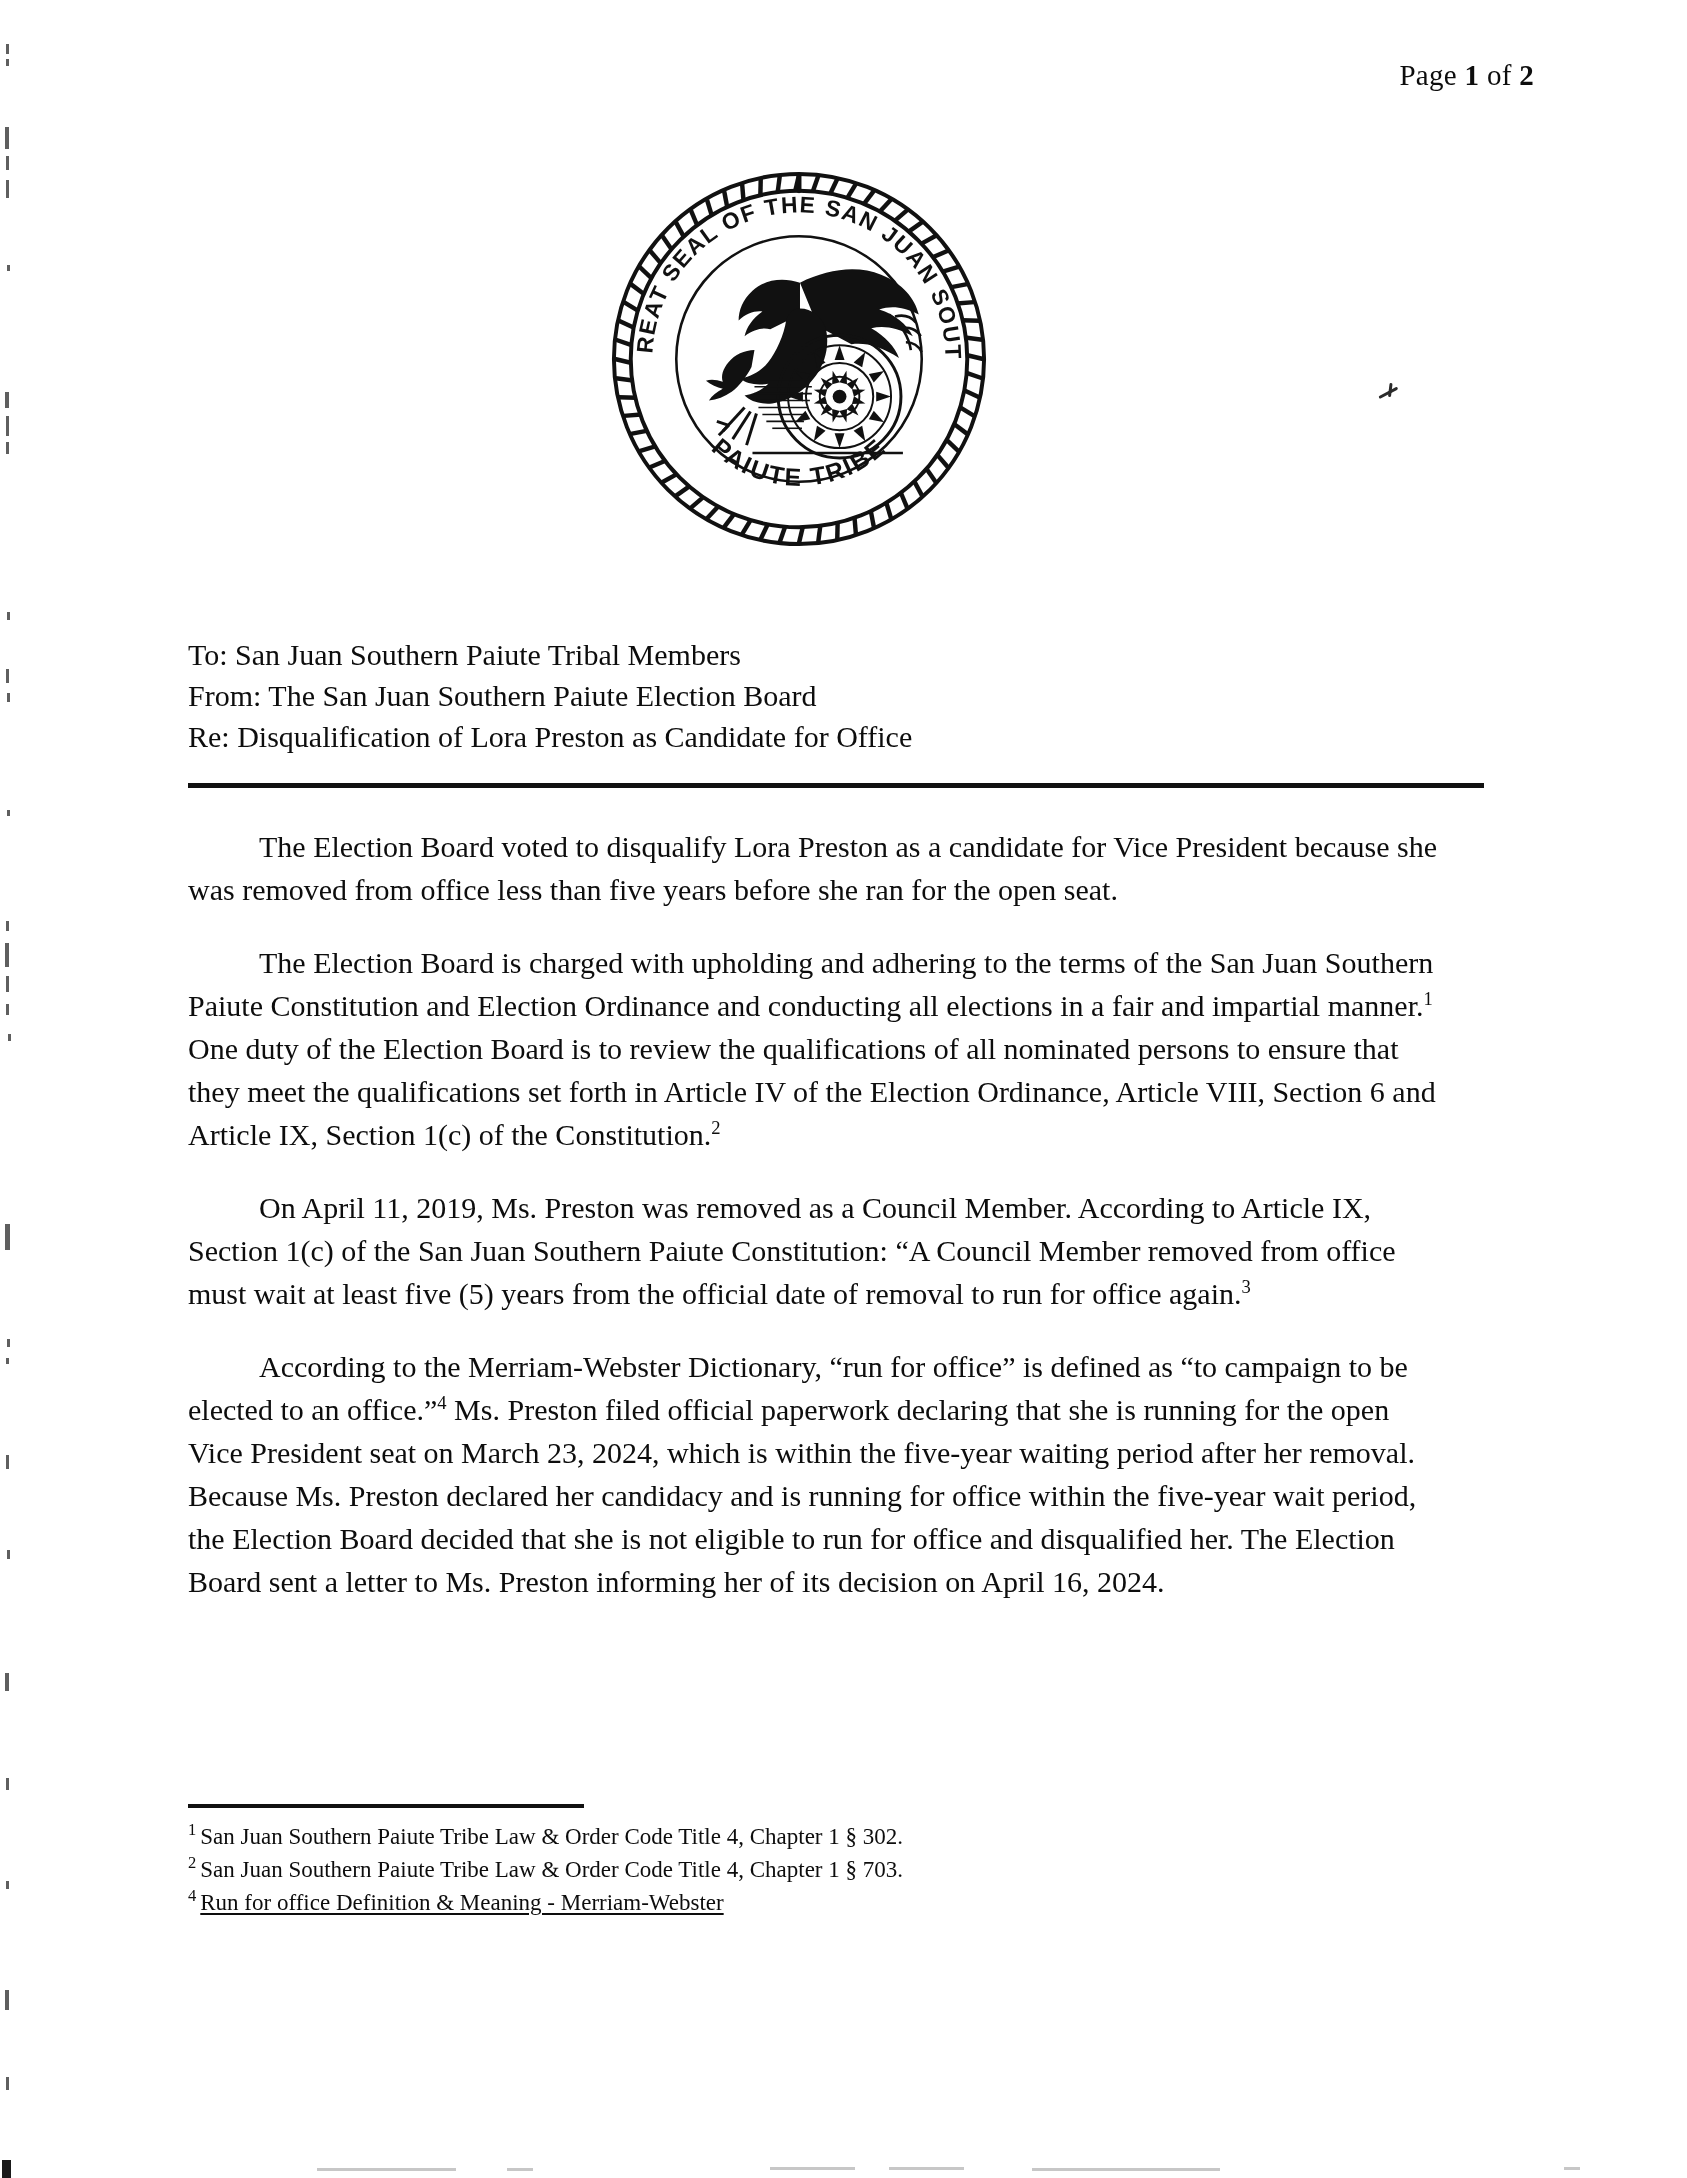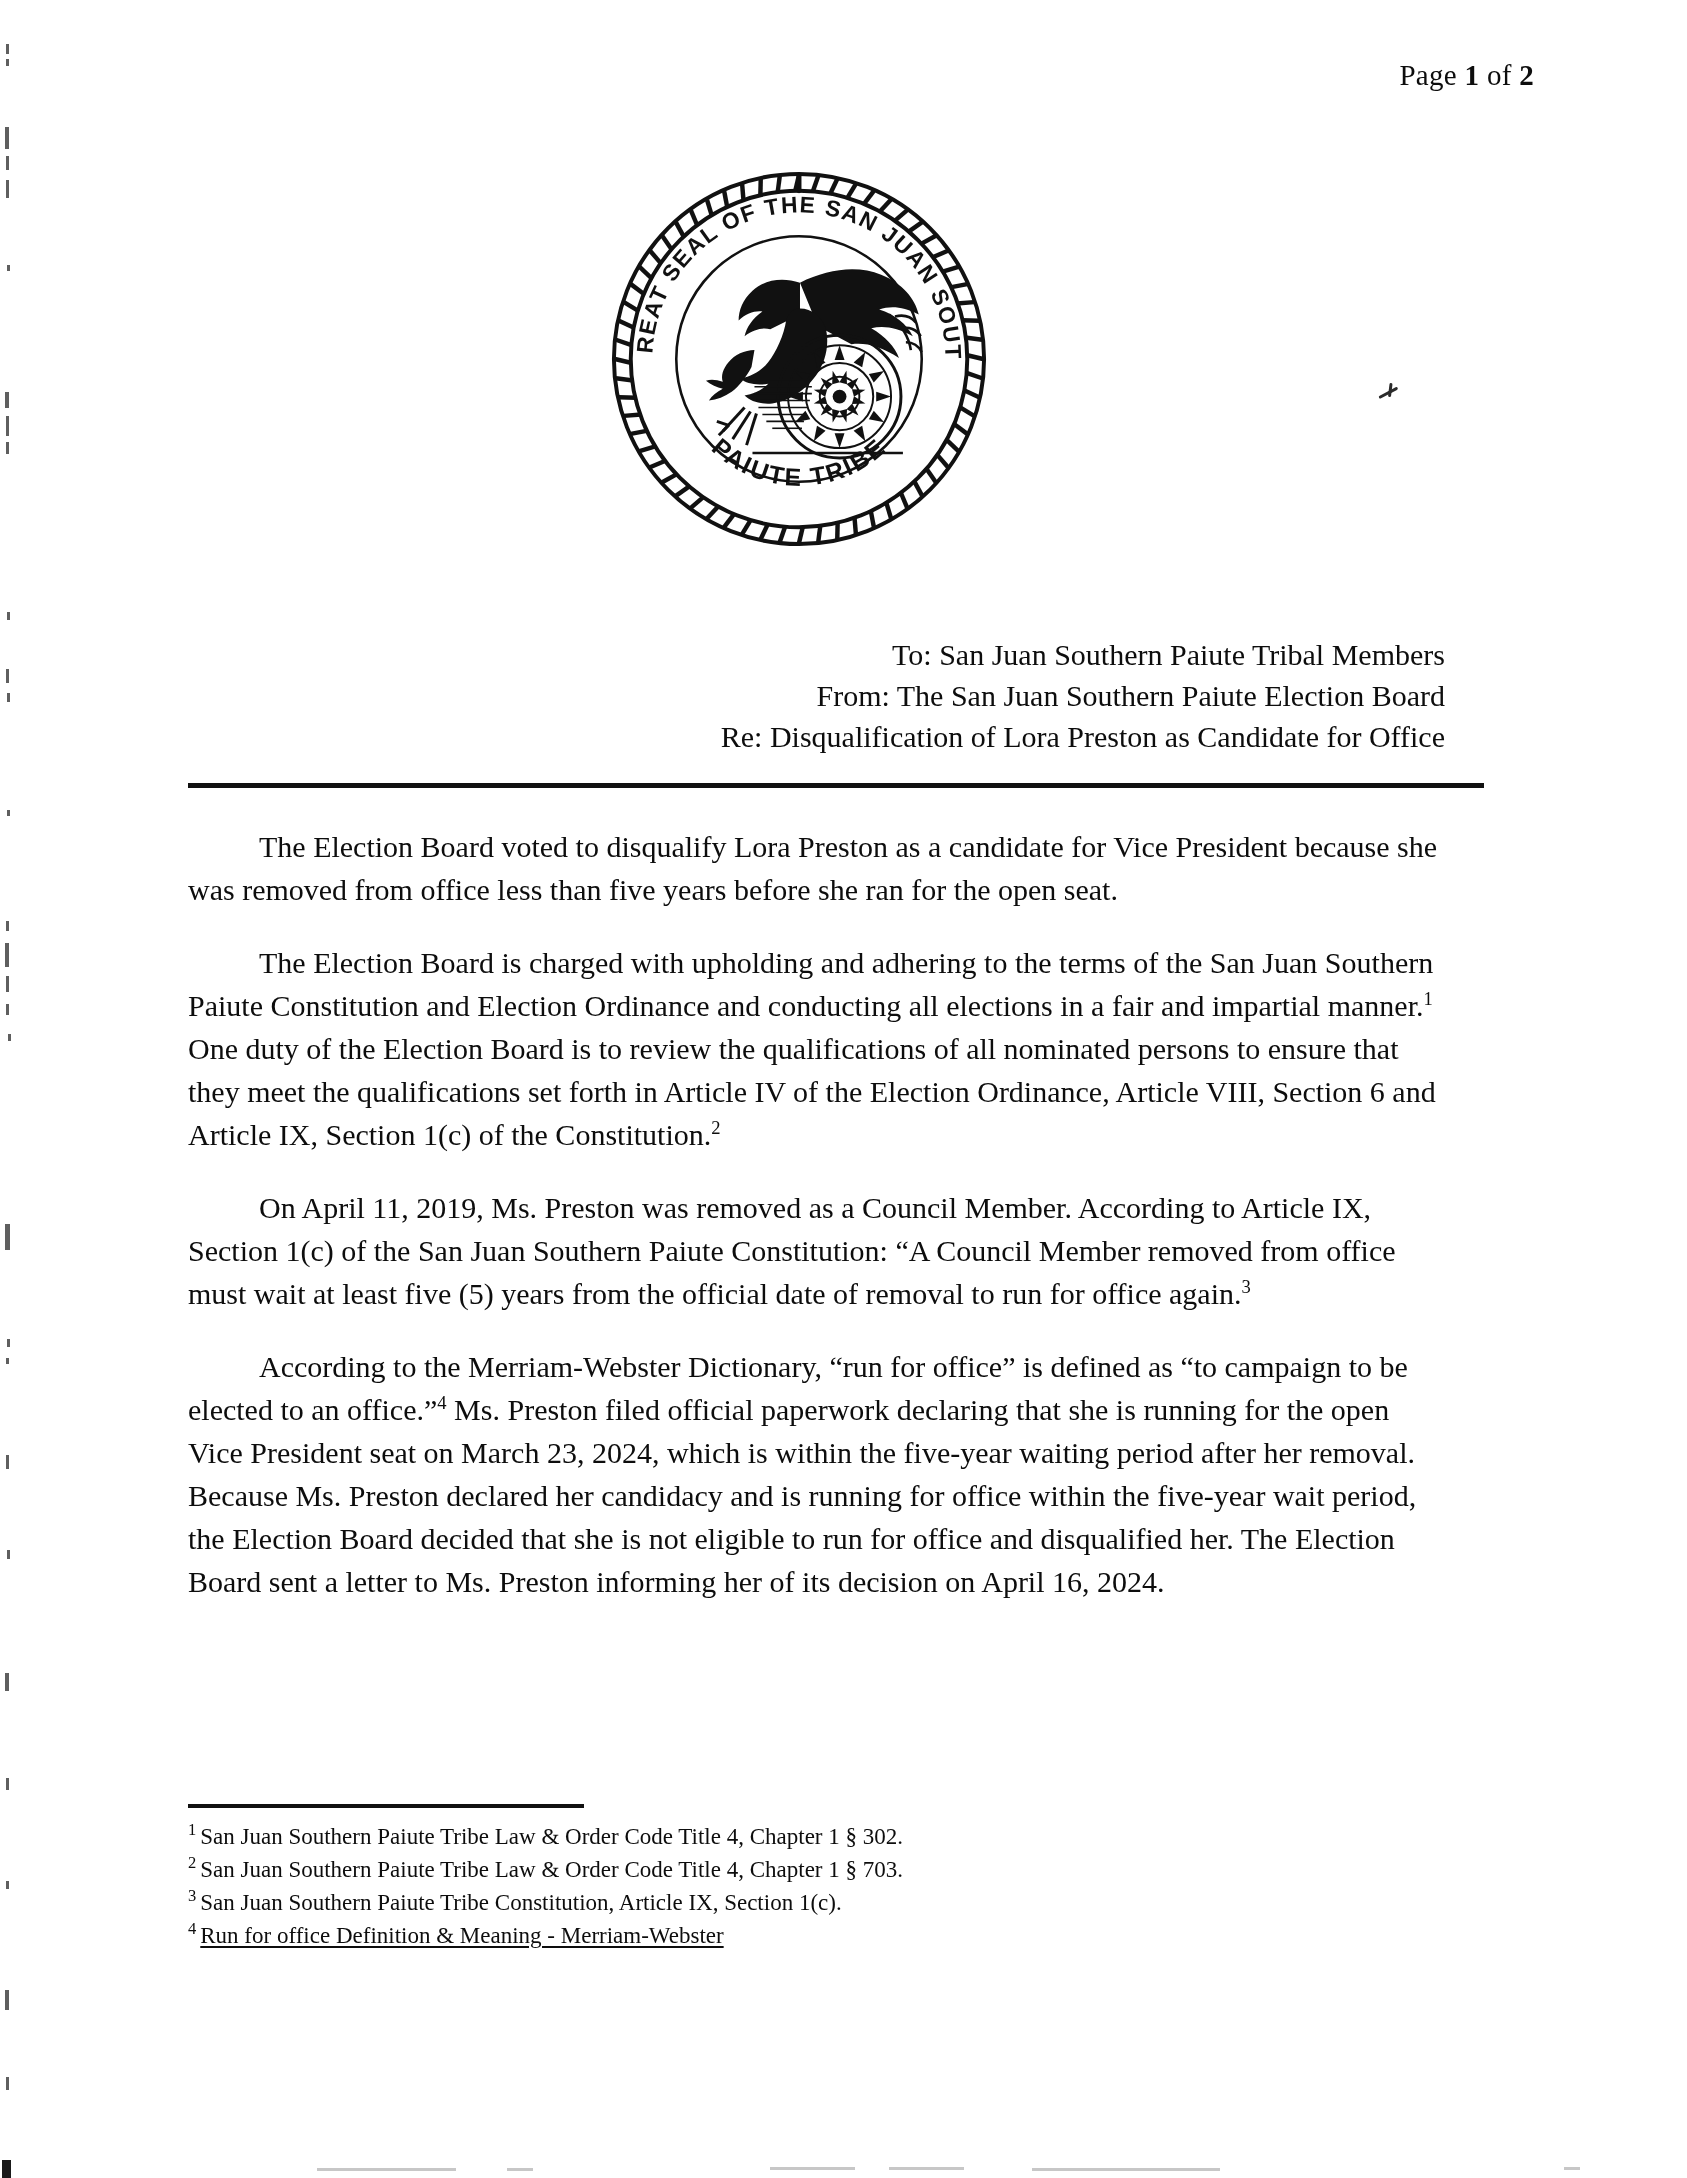--- a/index.html
+++ b/index.html
@@ -110,21 +110,21 @@
 
   
   .memo-header {
     position: absolute;
     left: 188px;
     top: 634px;
     width: 1257px;
     font-size: 30px;
     line-height: 41px;
   }
-  .memo-line { white-space: nowrap; text-align: right; }
+  .memo-line { white-space: nowrap; }
 
   .header-rule {
     position: absolute;
     left: 188px;
     top: 783px;
     width: 1296px;
     height: 5px;
     background: #111111;
   }
 
@@ -420,18 +420,17 @@
     <p><span>On April 11, 2019, Ms. Preston was removed as a Council Member. According to Article IX, Section 1(c) of the San Juan Southern Paiute Constitution: “A Council Member removed from office must wait at least five (5) years from the official date of removal to run for office again.</span><sup>3</sup></p>
 
     <p><span>According to the Merriam-Webster Dictionary, “run for office” is defined as “to campaign to be elected to an office.”</span><sup>4</sup><span> Ms. Preston filed official paperwork declaring that she is running for the open Vice President seat on March 23, 2024, which is within the five-year waiting period after her removal. Because Ms. Preston declared her candidacy and is running for office within the five-year wait period, the Election Board decided that she is not eligible to run for office and disqualified her. The Election Board sent a letter to Ms. Preston informing her of its decision on April 16, 2024.</span></p>
 
   </div>
 
   <div class="footnote-rule"></div>
   <div class="footnotes" id="footnotes">
       <div class="footnote"><sup>1</sup><span>San Juan Southern Paiute Tribe Law &amp; Order Code Title 4, Chapter 1 § 302.</span></div>
       <div class="footnote"><sup>2</sup><span>San Juan Southern Paiute Tribe Law &amp; Order Code Title 4, Chapter 1 § 703.</span></div>
-      <div class="footnote"><sup>3</sup><span>San Juan Southern Paiute Tribe Constitution, Article IX, Section 1(c).</span></div>
       <div class="footnote"><sup>4</sup><span class="fn-link">Run for office Definition &amp; Meaning - Merriam-Webster</span></div>
     </div>
 
 </div>
 
 
 </body></html>

